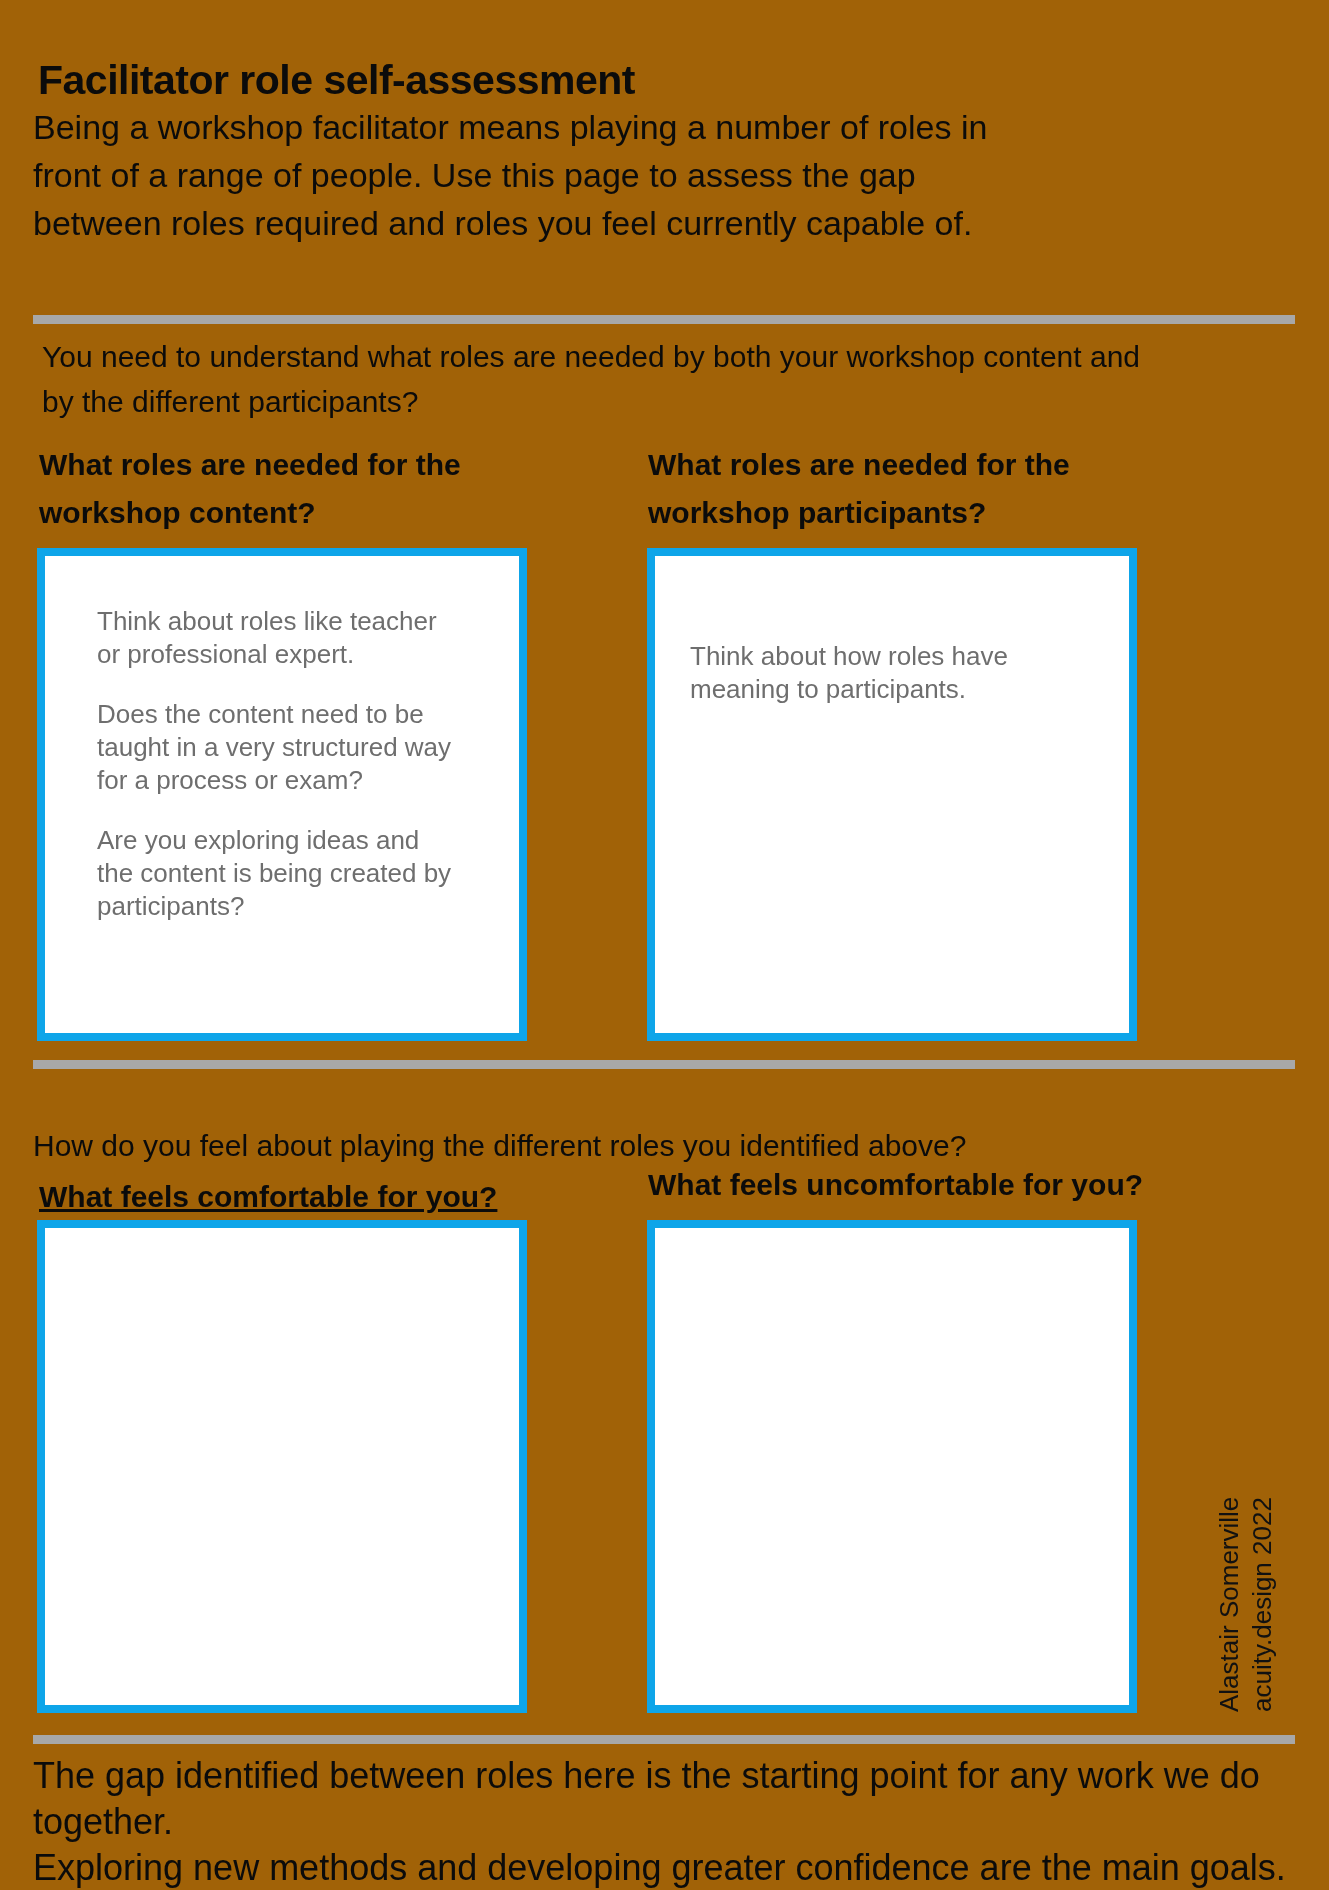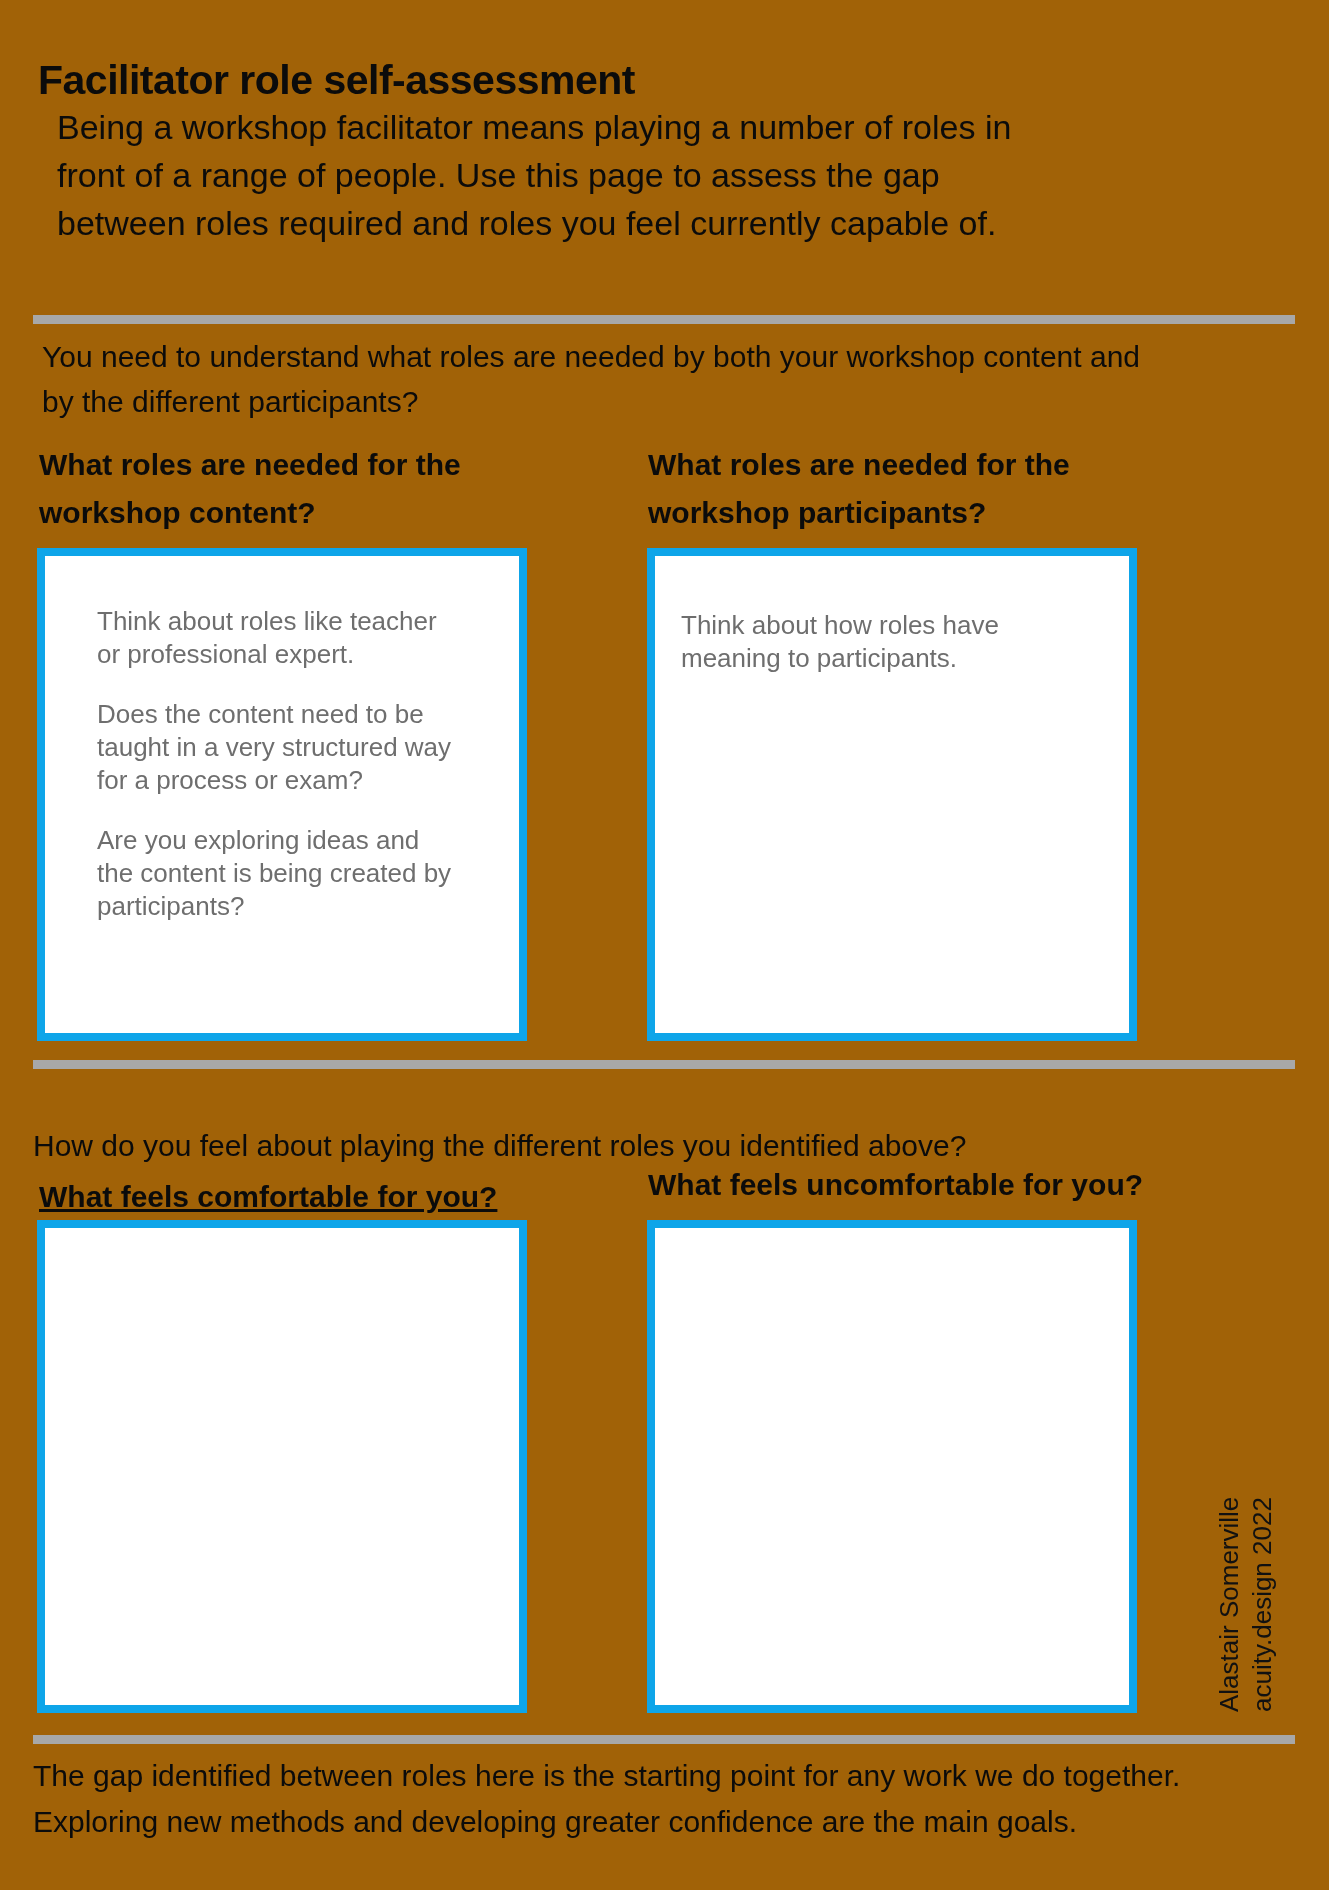--- a/index.html
+++ b/index.html
@@ -20,21 +20,20 @@
     letter-spacing: -0.5px;
     color: #0b0b0b;
     white-space: pre-line;
   }
   .intro {
     left: 33px; top: 103px;
     width: 1240px;
     font-size: 34px;
     line-height: 48px;
     white-space: pre-line;
-    margin-left: 24px;
   }
   .divider {
     left: 33px;
     width: 1262px;
     height: 9px;
     background: #a8a8a8;
   }
   .divider-1 { top: 315px; }
   .divider-2 { top: 1060px; }
   .divider-3 { top: 1735px; }
@@ -63,42 +62,42 @@
     height: 493px;
     border: 8px solid #0ea5e9;
     box-sizing: border-box;
     background: #ffffff;
   }
   .box-content-roles { left: 37px; top: 548px; }
   .box-participant-roles { left: 647px; top: 548px; }
   .box-comfortable { left: 37px; top: 1220px; }
   .box-uncomfortable { left: 647px; top: 1220px; }
   .hints { padding: 49px 16px 0 52px; }
-  .box-participant-roles .hints { padding: 53px 16px 0 26px; }
+  .box-participant-roles .hints { padding: 53px 16px 0 35px; margin-top: 31px; }
   .hint {
     font-size: 26px;
     line-height: 33px;
     color: #6e6e6e;
     white-space: pre-line;
     margin: 0 0 27px 0;
   }
   .credit {
     position: absolute;
     left: 1213px; top: 1712px;
     transform: rotate(-90deg);
     transform-origin: 0 0;
     font-size: 26px;
     line-height: 33px;
     color: #111111;
     white-space: nowrap;
   }
   .footer-note {
     left: 33px; top: 1753px;
     width: 1280px;
-    font-size: 30px;
+    font-size: 36px;
     line-height: 46px;
     white-space: pre-line;
   }
 </style>
 </head>
 <body>
 
 <div class="page">
 
   <h1 class="abs page-title">Facilitator role self-assessment</h1>

